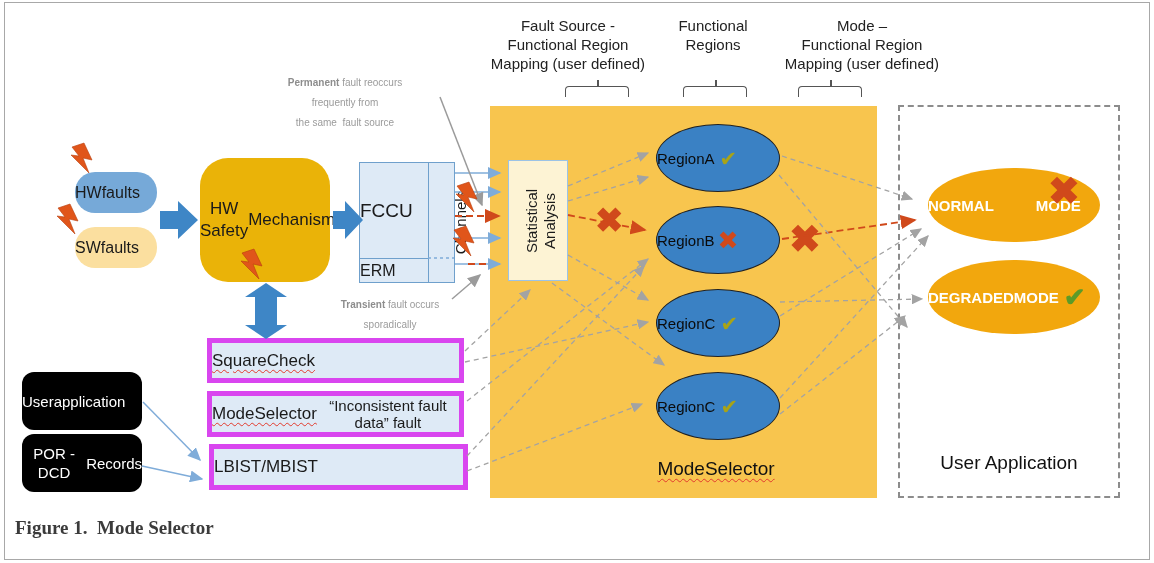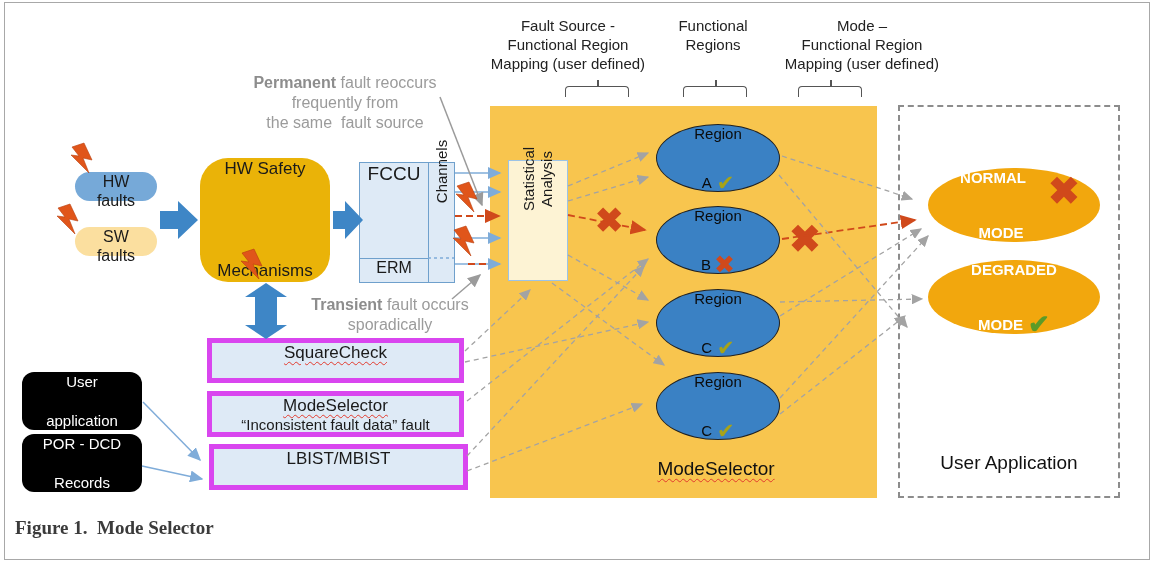--- a/index.html
+++ b/index.html
@@ -1,50 +1,50 @@
 <!DOCTYPE html>
 <html><head>
 <meta charset="utf-8">
 <style>
   html,body{margin:0;padding:0;background:#fff;}
   #stage{position:relative;width:1154px;height:563px;background:#fff;
          font-family:"Liberation Sans",sans-serif;color:#1a1a1a;overflow:hidden;}
   #frame{position:absolute;left:4px;top:2px;right:4px;bottom:3px;border:1.5px solid #a8a8a8;}
   .abs{position:absolute;}
   .pre{white-space:pre;}
-  .center{display:flex;flex-direction:column;align-items:center;justify-content:space-between;text-align:center;}
+  .center{display:flex;flex-direction:row;align-items:center;justify-content:flex-start;text-align:center;}
 
   
   .toplabel{font-size:15px;line-height:19px;color:#222;text-align:center;}
   .bracket{height:10px;border:1.5px solid #555;border-bottom:none;border-radius:4px 4px 0 0;}
   .bracket::before{content:"";position:absolute;left:50%;top:-7px;width:1.5px;height:7px;background:#555;}
 
   
   .panel-orange{left:490px;top:106px;width:387px;height:392px;background:#F8C54E;}
   .panel-dashed{left:898px;top:105px;width:222px;height:393px;border:2.5px dashed #8c8c8c;box-sizing:border-box;}
   .panel-label{font-size:19px;color:#111;}
 
   
-  .fault-box{width:82px;height:29px;border-radius:20px;font-size:16px;line-height:19px;}
+  .fault-box{width:82px;height:41px;border-radius:20px;font-size:16px;line-height:19px;}
   .hw{left:75px;top:172px;background:#76A9D8;}
   .sw{left:75px;top:227px;background:#FBDF9F;}
   .green-box{left:200px;top:158px;width:130px;height:124px;border-radius:28px;background:#eab308;
              font-size:17px;line-height:22px;}
   .fccu-box{left:359px;top:162px;width:96px;height:121px;background:#DEEAF6;border:1px solid #6FA0CC;box-sizing:border-box;}
   .fccu-cell{left:0;top:0;width:68px;height:95px;font-size:19px;}
   .erm-cell{left:0;top:95px;width:68px;height:24px;border-top:1px solid #6FA0CC;font-size:16px;}
   .channels-cell{left:68px;top:0;width:26px;height:119px;border-left:1px solid #6FA0CC;}
   .vtext{transform:rotate(-90deg);transform-origin:center;white-space:nowrap;}
 
   
   .sa-box{left:508px;top:160px;width:60px;height:121px;background:#FDF3D4;border:1px solid #9CC3E6;box-sizing:border-box;}
   .sa-text{font-size:15px;line-height:18px;text-align:center;}
 
   
-  .gray-note{color:#9b9b9b;font-size:16px;line-height:20px;text-align:center;}
+  .gray-note{color:#9b9b9b;font-size:10px;line-height:20px;text-align:center;}
   .gray-note b{color:#8d8d8d;}
 
   
   .swblock{background:#DEEAF6;border:5px solid #d946ef;box-sizing:border-box;font-size:17px;}
   .squiggle{text-decoration:underline wavy #E23B2E 1px;text-underline-offset:3px;}
 
   
   .blackbox{background:#000;color:#fff;border-radius:12px;font-size:15px;line-height:19px;}
 
   

